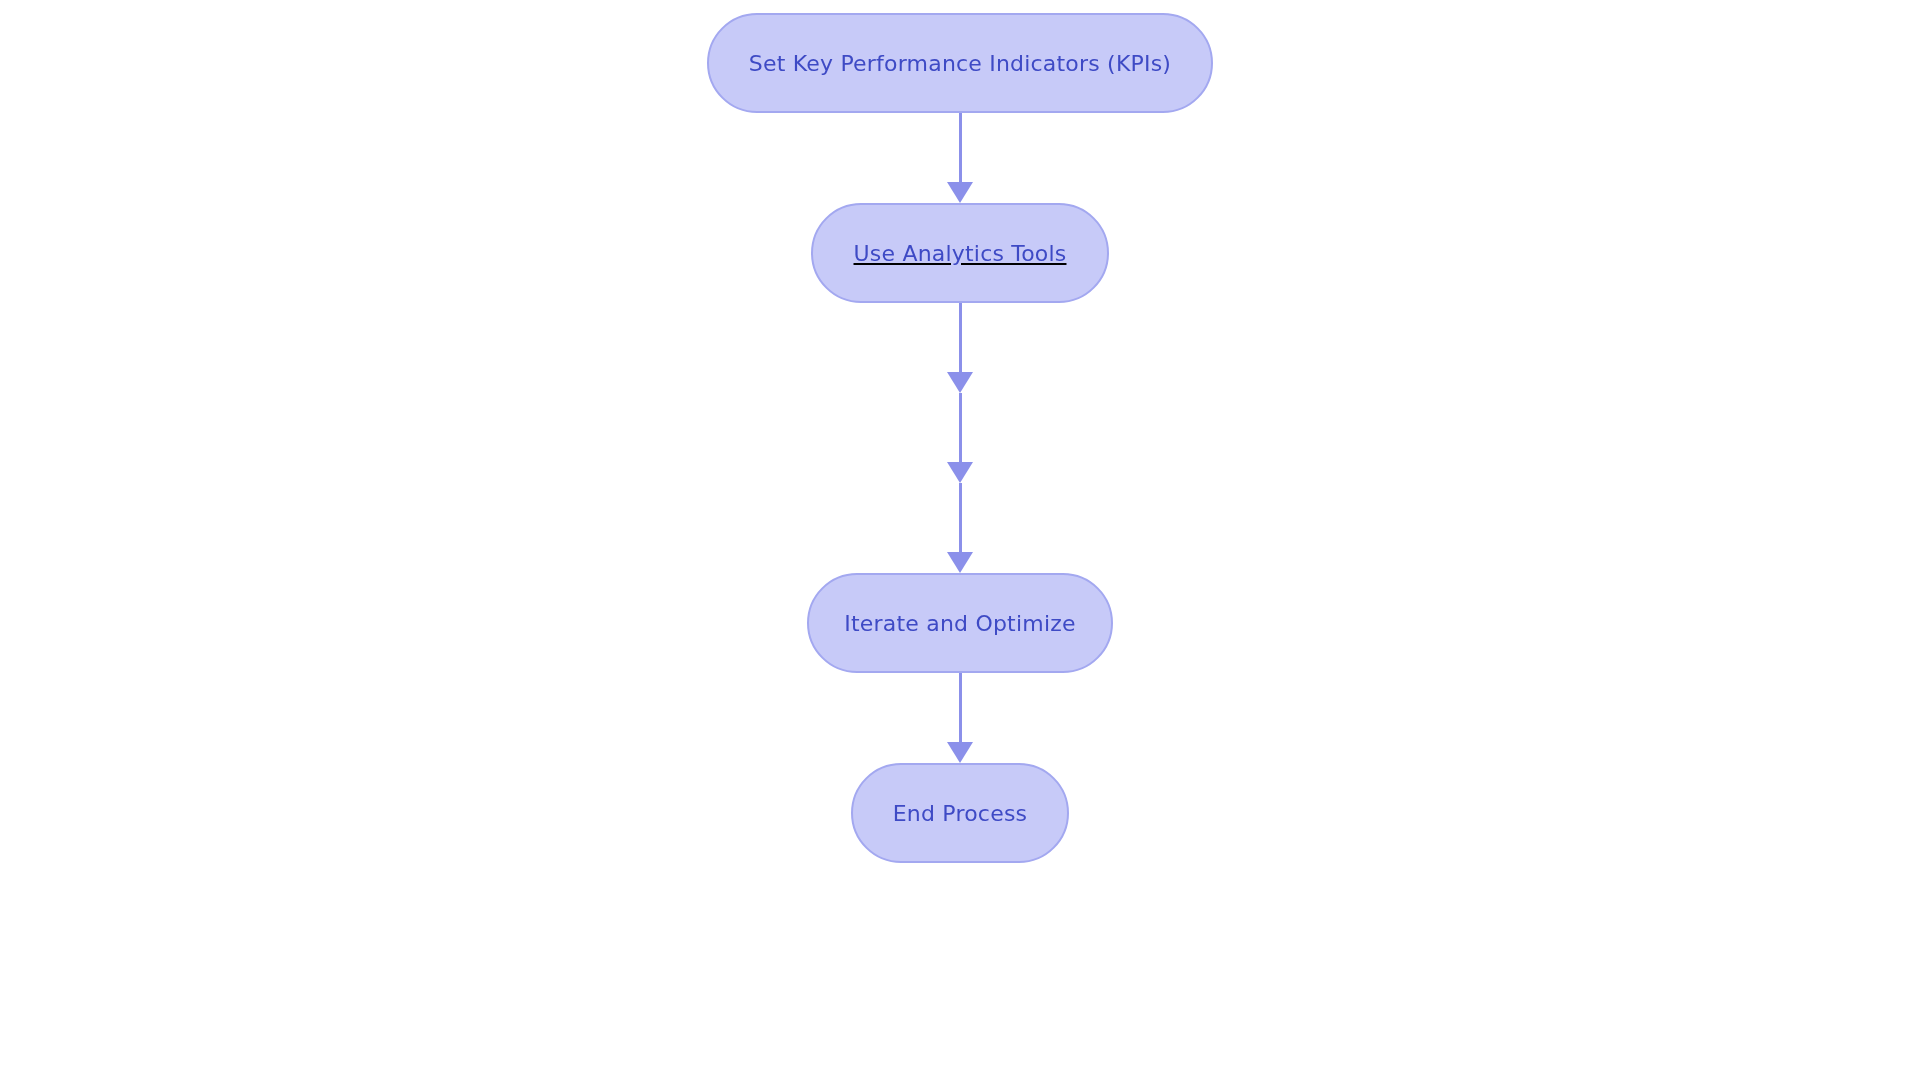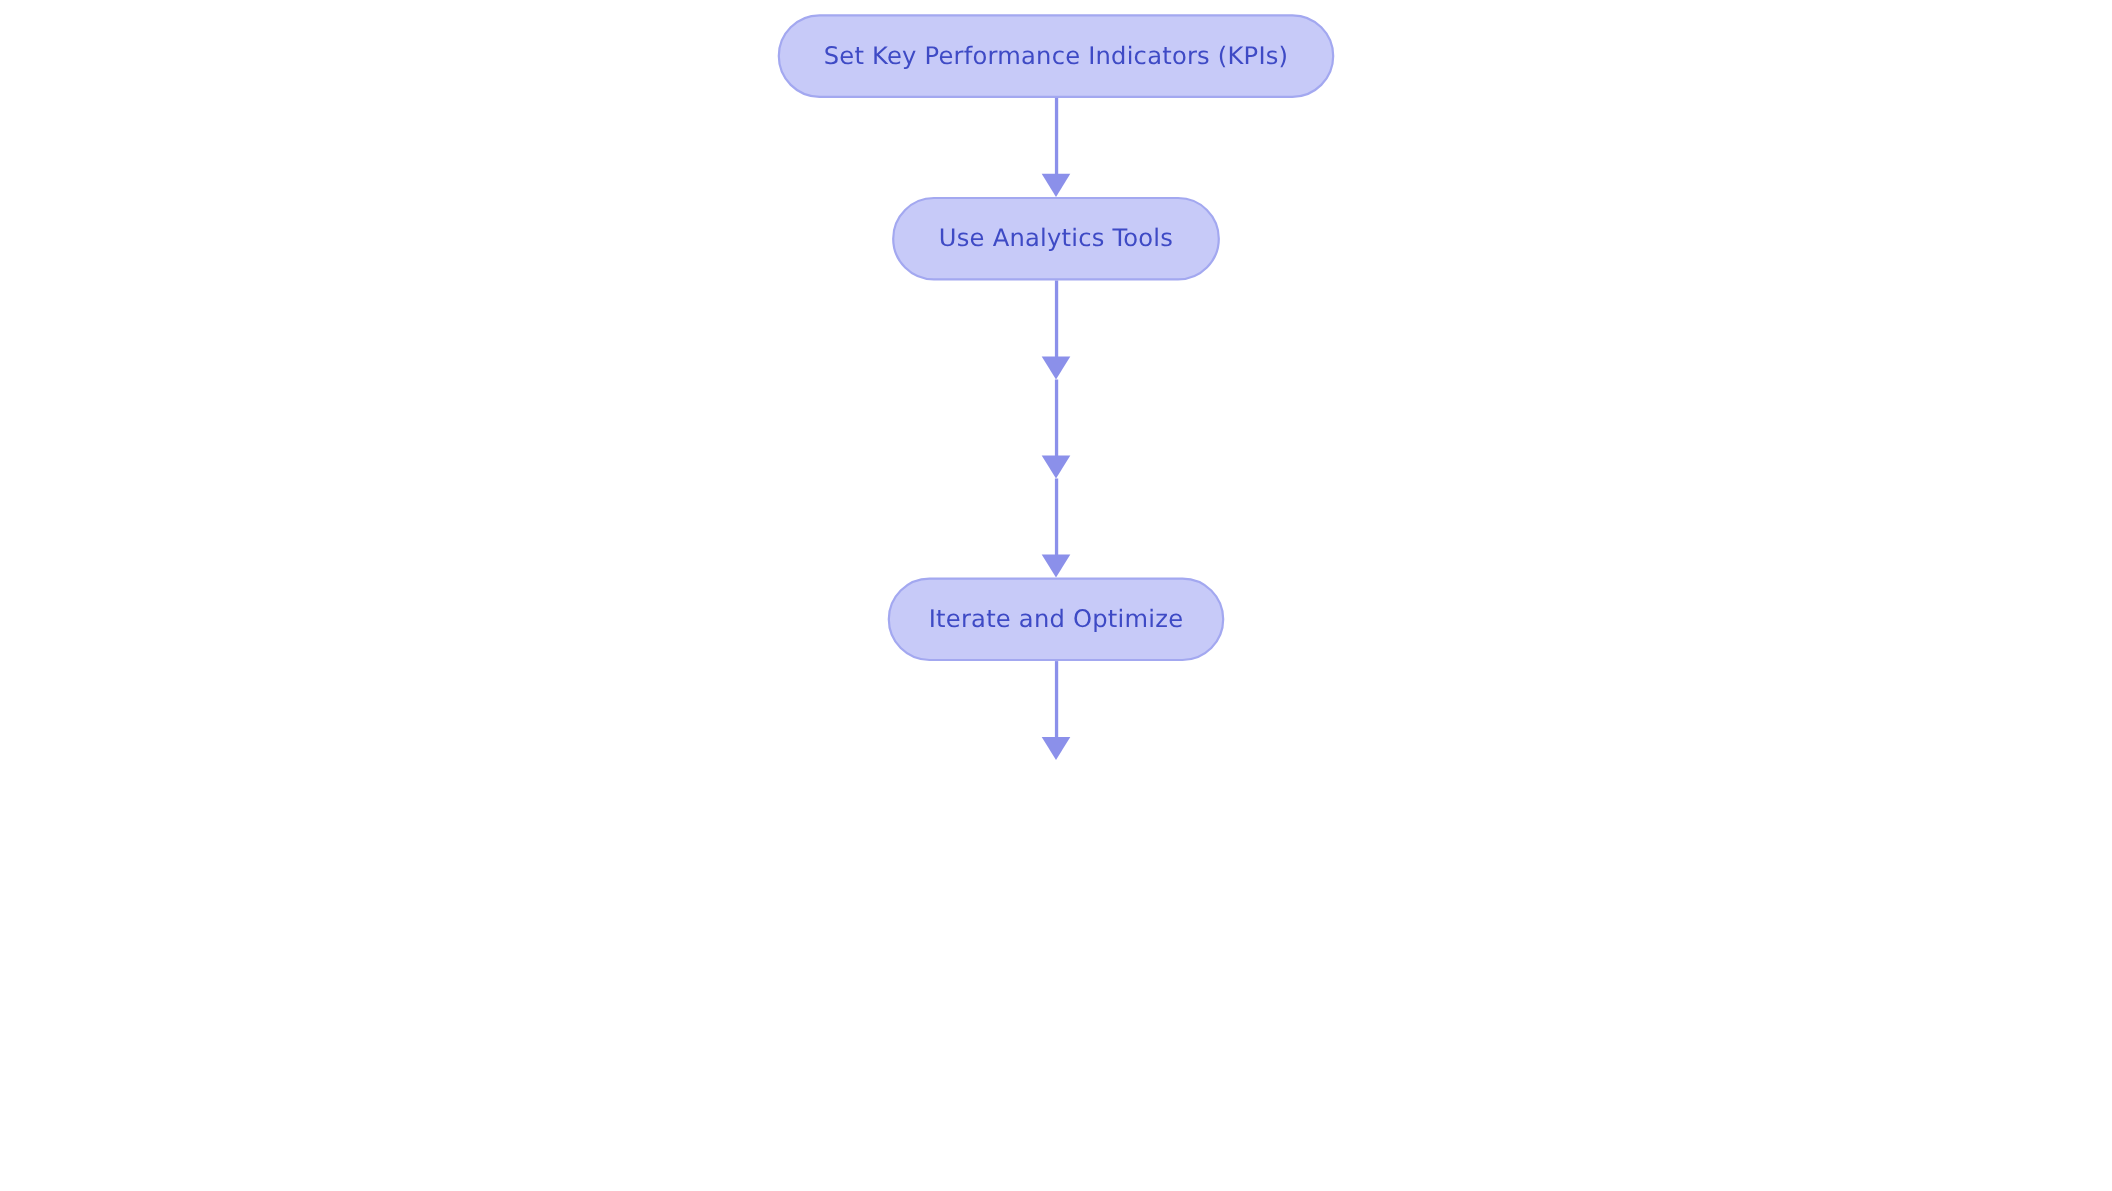--- a/index.html
+++ b/index.html
@@ -21,21 +21,21 @@
     background: var(--background);
     overflow: hidden;
   }
   .flow {
     display: flex;
     flex-direction: column;
     align-items: center;
     padding-top: 13px;
   }
   .node {
-    height: 76px;
+    height: 100px;
     border-radius: 50px;
     background: var(--node-fill);
     border: 2px solid var(--node-border);
     display: flex;
     align-items: center;
     justify-content: center;
     flex: 0 0 auto;
   }
   .node span {
     font-size: 22px;
@@ -72,21 +72,21 @@
 
     <div class="node" style="width: 506px;">
       <span>Set Key Performance Indicators (KPIs)</span>
     </div>
 
     <div class="connector">
       <div class="line"></div>
       <div class="head"></div>
     </div>
 
-    <div class="node" style="width: 298px;">
+    <div class="node" style="width: 298px; text-decoration: underline;">
       <span>Use Analytics Tools</span>
     </div>
 
     <div class="connector">
       <div class="line"></div>
       <div class="head"></div>
     </div>
 
 
     <div class="connector">
@@ -102,15 +102,18 @@
 
     <div class="node" style="width: 306px;">
       <span>Iterate and Optimize</span>
     </div>
 
     <div class="connector">
       <div class="line"></div>
       <div class="head"></div>
     </div>
 
+    <div class="node" style="width: 218px;">
+      <span>End Process</span>
+    </div>
 
   </div>
 </div>
 
 </body></html>

